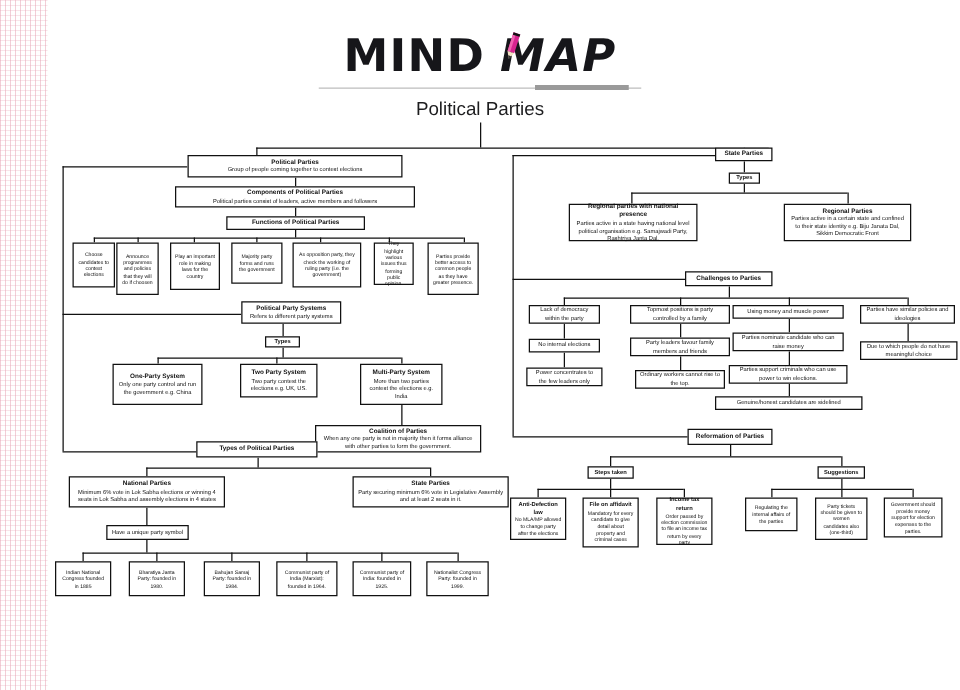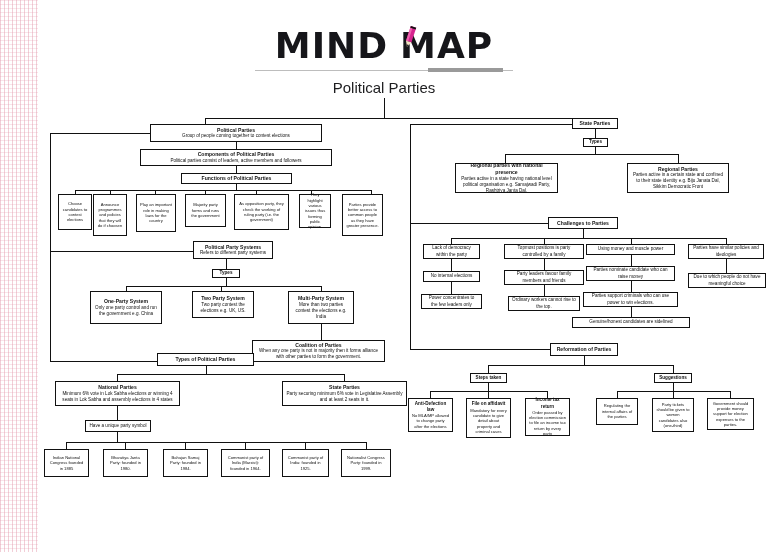--- a/index.html
+++ b/index.html
@@ -22,21 +22,21 @@
     opacity:.85;
   }
 
   
   .title-wrap{position:absolute;left:0;top:28px;width:768px;text-align:center;}
   .mm-title{
     font-family:"DejaVu Sans","Liberation Sans",sans-serif;
     font-weight:bold;font-size:36px;letter-spacing:1px;color:#16161a;
     line-height:1;display:inline-block;position:relative;
   }
-  .mm-title .word2{margin-left:12px;}
+  .mm-title .word2{margin-left:12px;font-style:italic;}
   .pencil{
     position:absolute;left:122px;top:-4px;width:26px;height:26px;pointer-events:none;
   }
   .rule-thin{
     position:absolute;left:255px;top:70px;width:258px;height:1px;background:#bdbdbd;
   }
   .rule-thick{
     position:absolute;left:428px;top:68px;width:75px;height:4px;background:#9a9a9a;
   }
   .subtitle{

